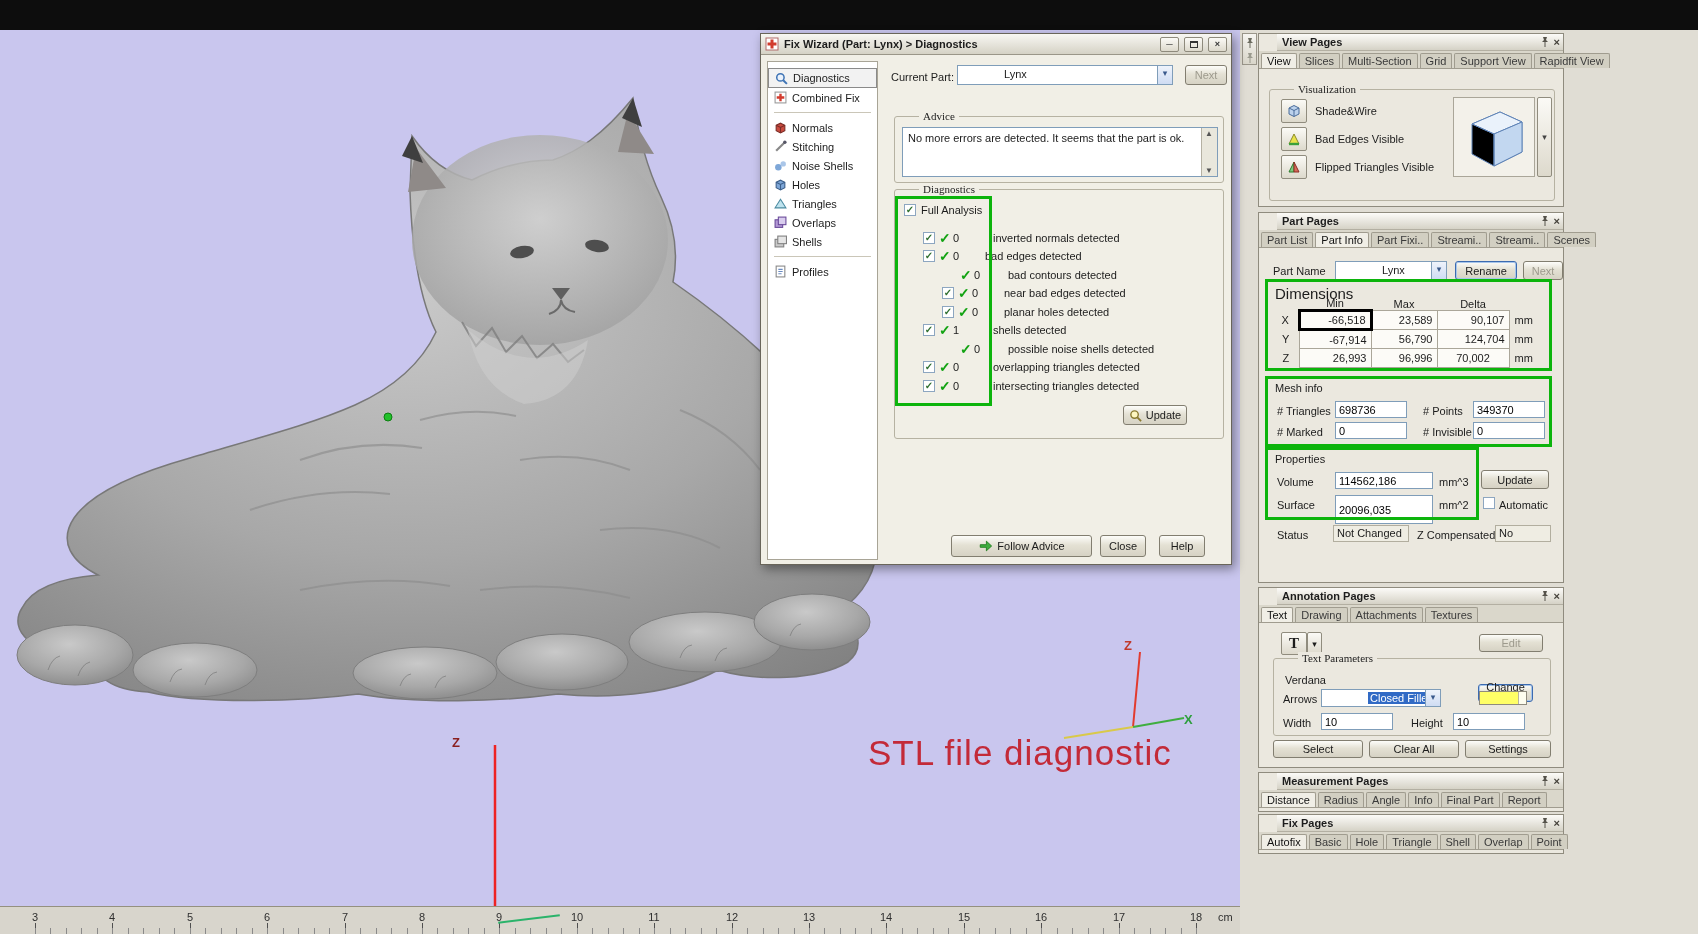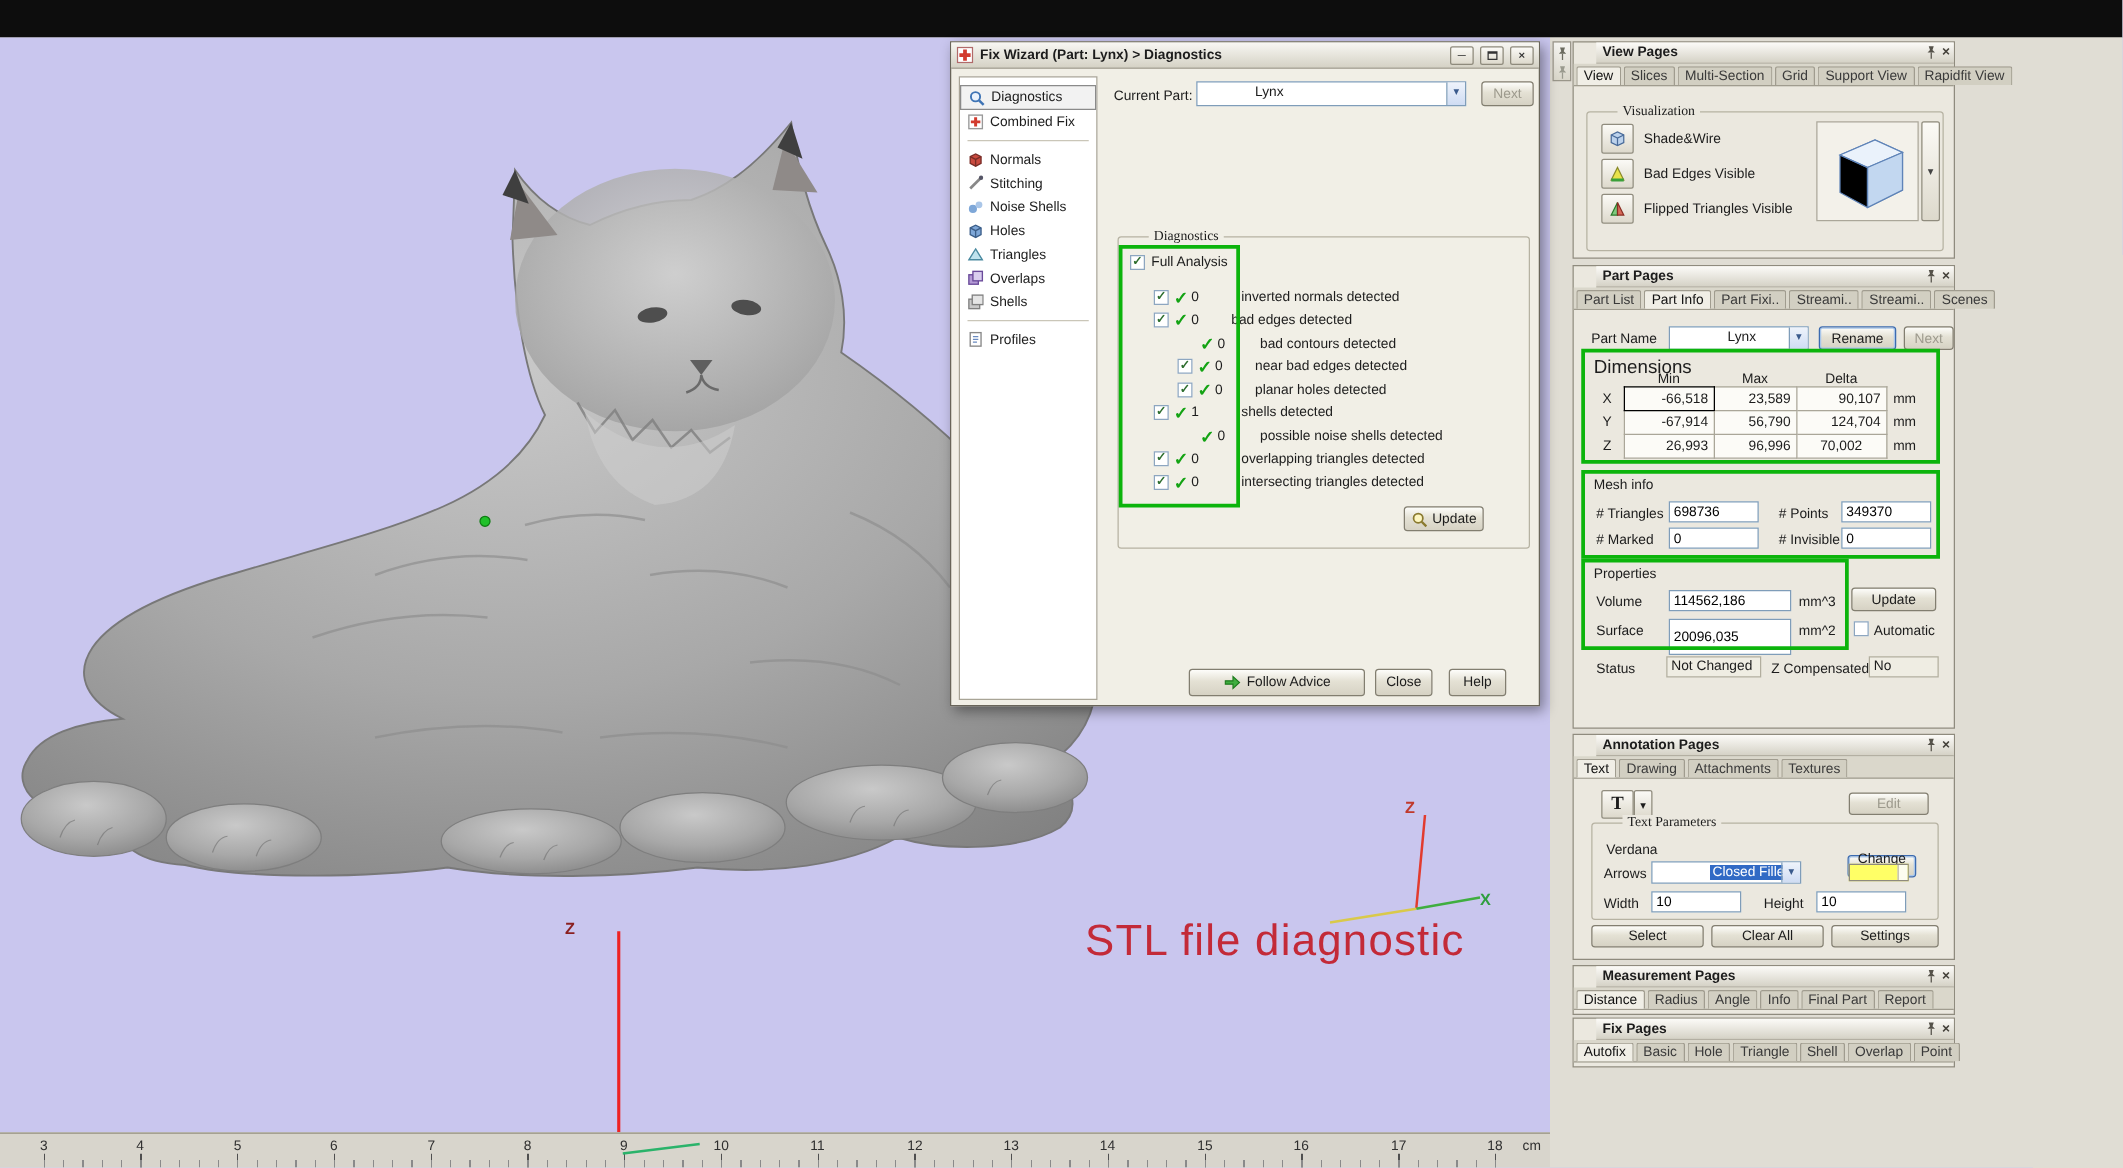--- a/index.html
+++ b/index.html
@@ -271,20 +271,30 @@
     </div>
   </div>
 
   <span class="abs" style="left:130px;top:37px">Current Part:</span>
   <div class="combo" style="left:196px;top:31px;width:216px;height:20px">
     <span class="val">Lynx</span>
     <span class="dd">▾</span>
   </div>
   <div class="btn3d disabled" style="left:424px;top:31px;width:42px;height:20px">Next</div>
 
+  <div class="gbox" style="left:133px;top:82px;width:330px;height:67px">
+    <span class="glabel" style="background:#f1efe6">Advice</span>
+    <div style="position:absolute;left:7px;top:10px;width:316px;height:50px;background:#fff;border:1px solid #7f9db9">
+      <span style="position:absolute;left:5px;top:4px;width:284px">No more errors are detected. It seems that the part is ok.</span>
+      <div style="position:absolute;right:0;top:0;bottom:0;width:16px;background:#e9e7dc;border-left:1px solid #b5b1a3">
+        <span style="position:absolute;top:1px;left:3px;font-size:8px;color:#555">▲</span>
+        <span style="position:absolute;bottom:1px;left:3px;font-size:8px;color:#555">▼</span>
+      </div>
+    </div>
+  </div>
 
   <div class="gbox" style="left:133px;top:155px;width:330px;height:250px">
     <span class="glabel" style="background:#f1efe6">Diagnostics</span>
   </div>
 
   <div class="drow" style="left:143px;top:168px;gap:5px">
     <span class="cb">
         <span class="cbmark">✓</span>
       </span>
     <span>Full Analysis</span>
@@ -464,21 +474,21 @@
     <tbody>
         <tr>
       <th style="width:26px"></th>
       <th style="width:72px;font-weight:normal">Min</th>
       <th style="width:66px;font-weight:normal">Max</th>
       <th style="width:72px;font-weight:normal">Delta</th>
       <th style="width:28px"></th>
     </tr>
     <tr style="height:19px">
       <td style="text-align:center">X</td>
-      <td style="border:1px solid #000000;background:#fcfbf7;text-align:right;padding:0 4px">-66,518</td>
+      <td style="border:3px solid #000000;background:#fcfbf7;text-align:right;padding:0 4px">-66,518</td>
       <td style="border:1px solid #aaa699;background:#fcfbf7;text-align:right;padding:0 4px">23,589</td>
       <td style="border:1px solid #aaa699;background:#fcfbf7;text-align:right;padding:0 4px">90,107</td>
       <td style="padding-left:5px">mm</td>
     </tr>
     <tr style="height:19px">
       <td style="text-align:center">Y</td>
       <td style="border:1px solid #aaa699;background:#fcfbf7;text-align:right;padding:0 4px">-67,914</td>
       <td style="border:1px solid #aaa699;background:#fcfbf7;text-align:right;padding:0 4px">56,790</td>
       <td style="border:1px solid #aaa699;background:#fcfbf7;text-align:right;padding:0 4px">124,704</td>
       <td style="padding-left:5px">mm</td>

